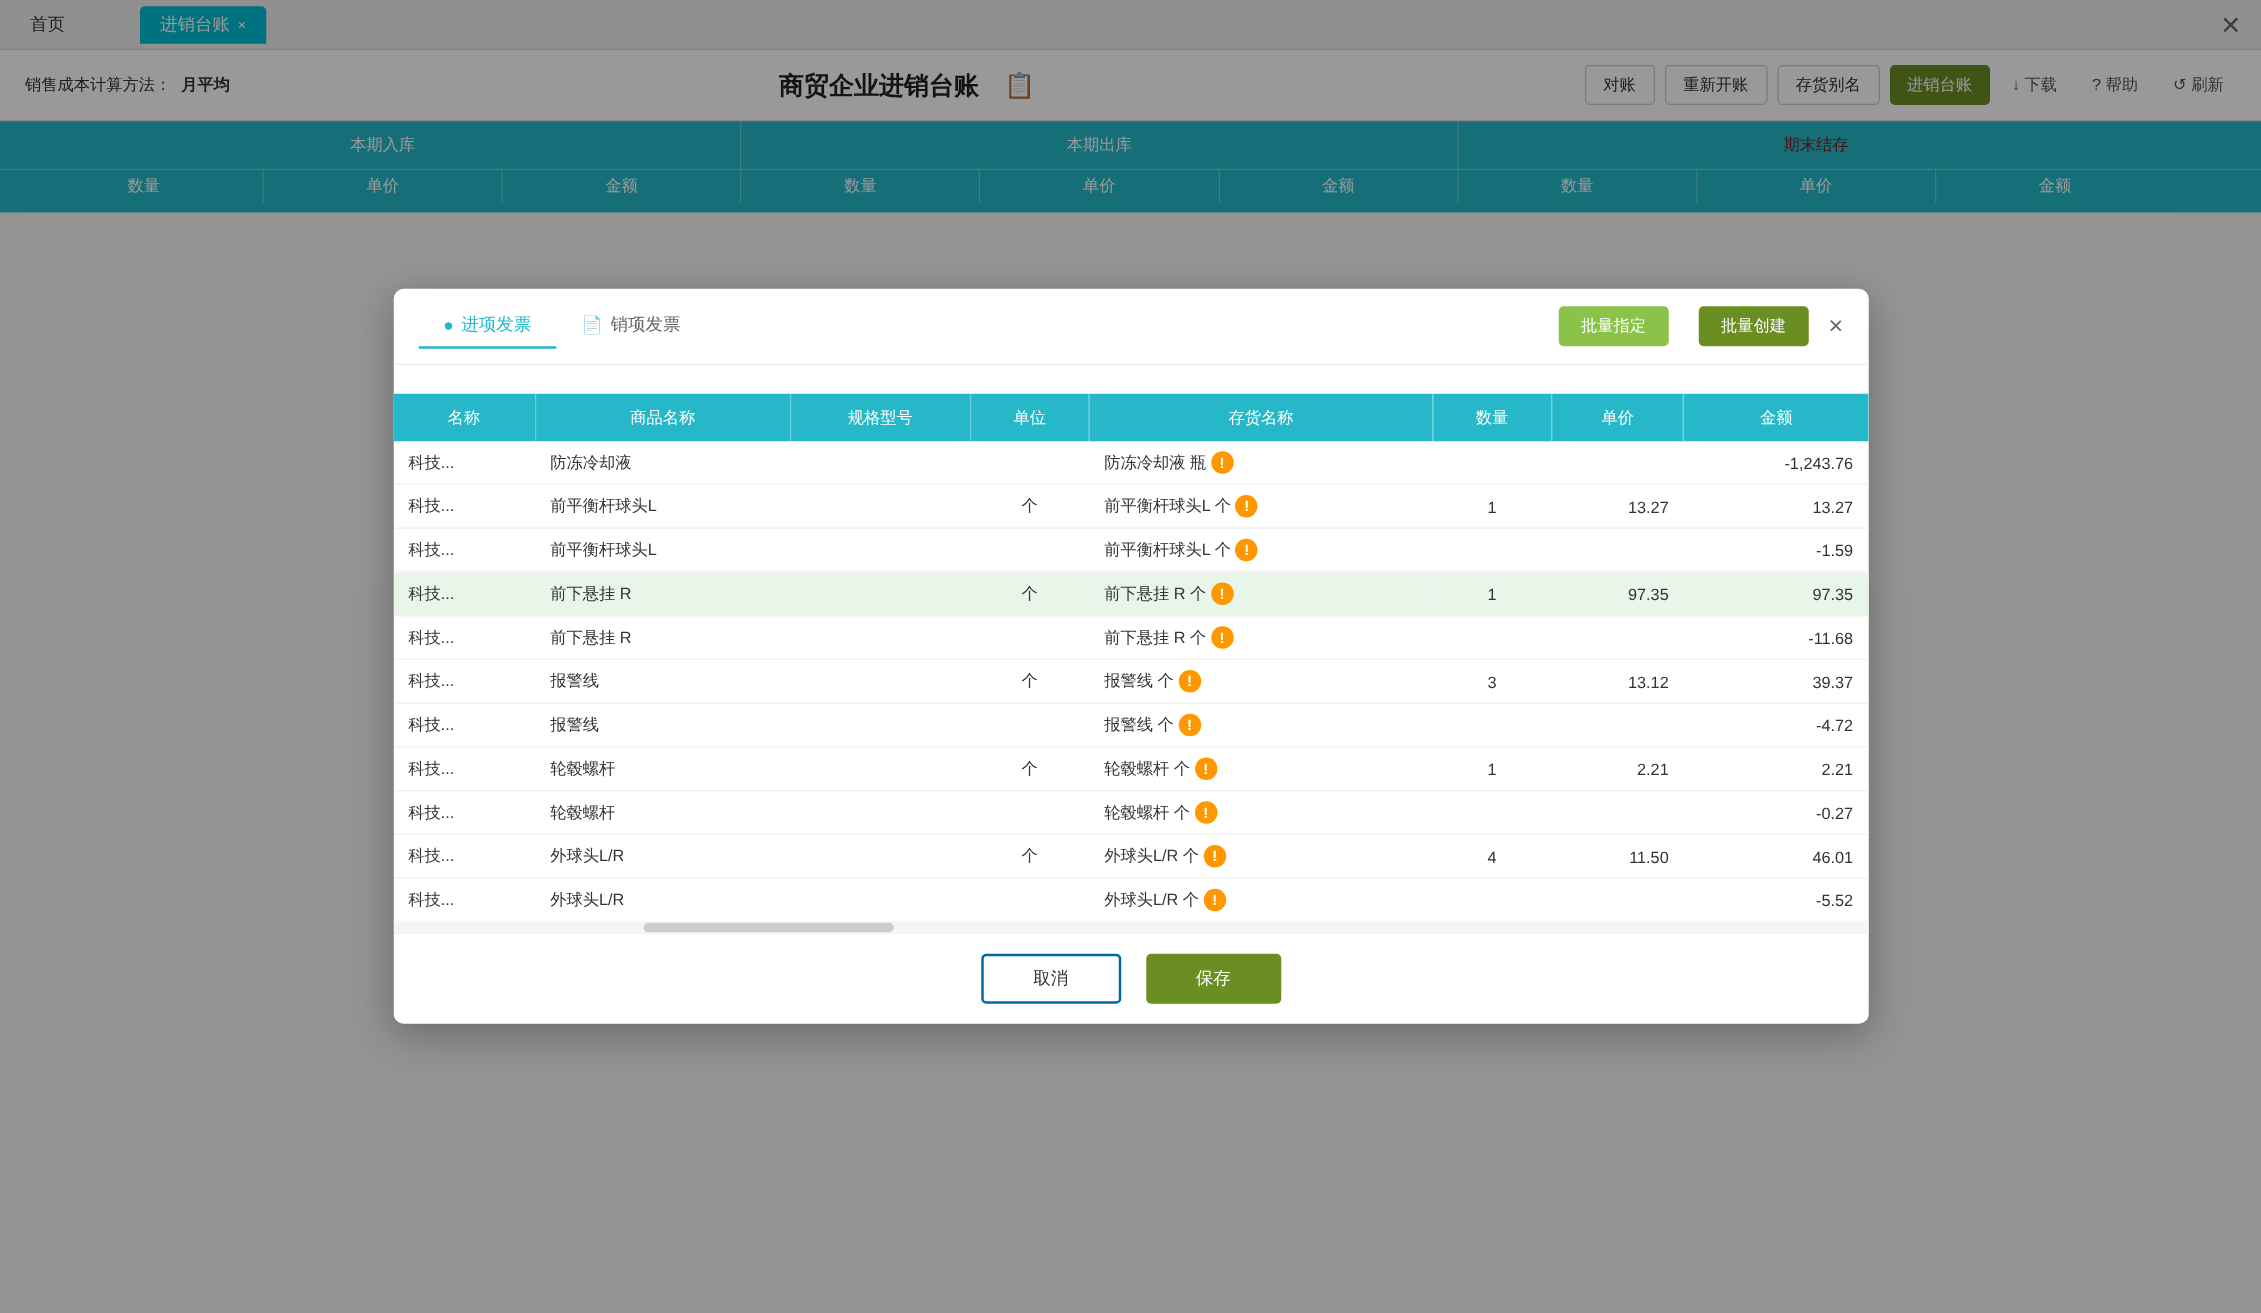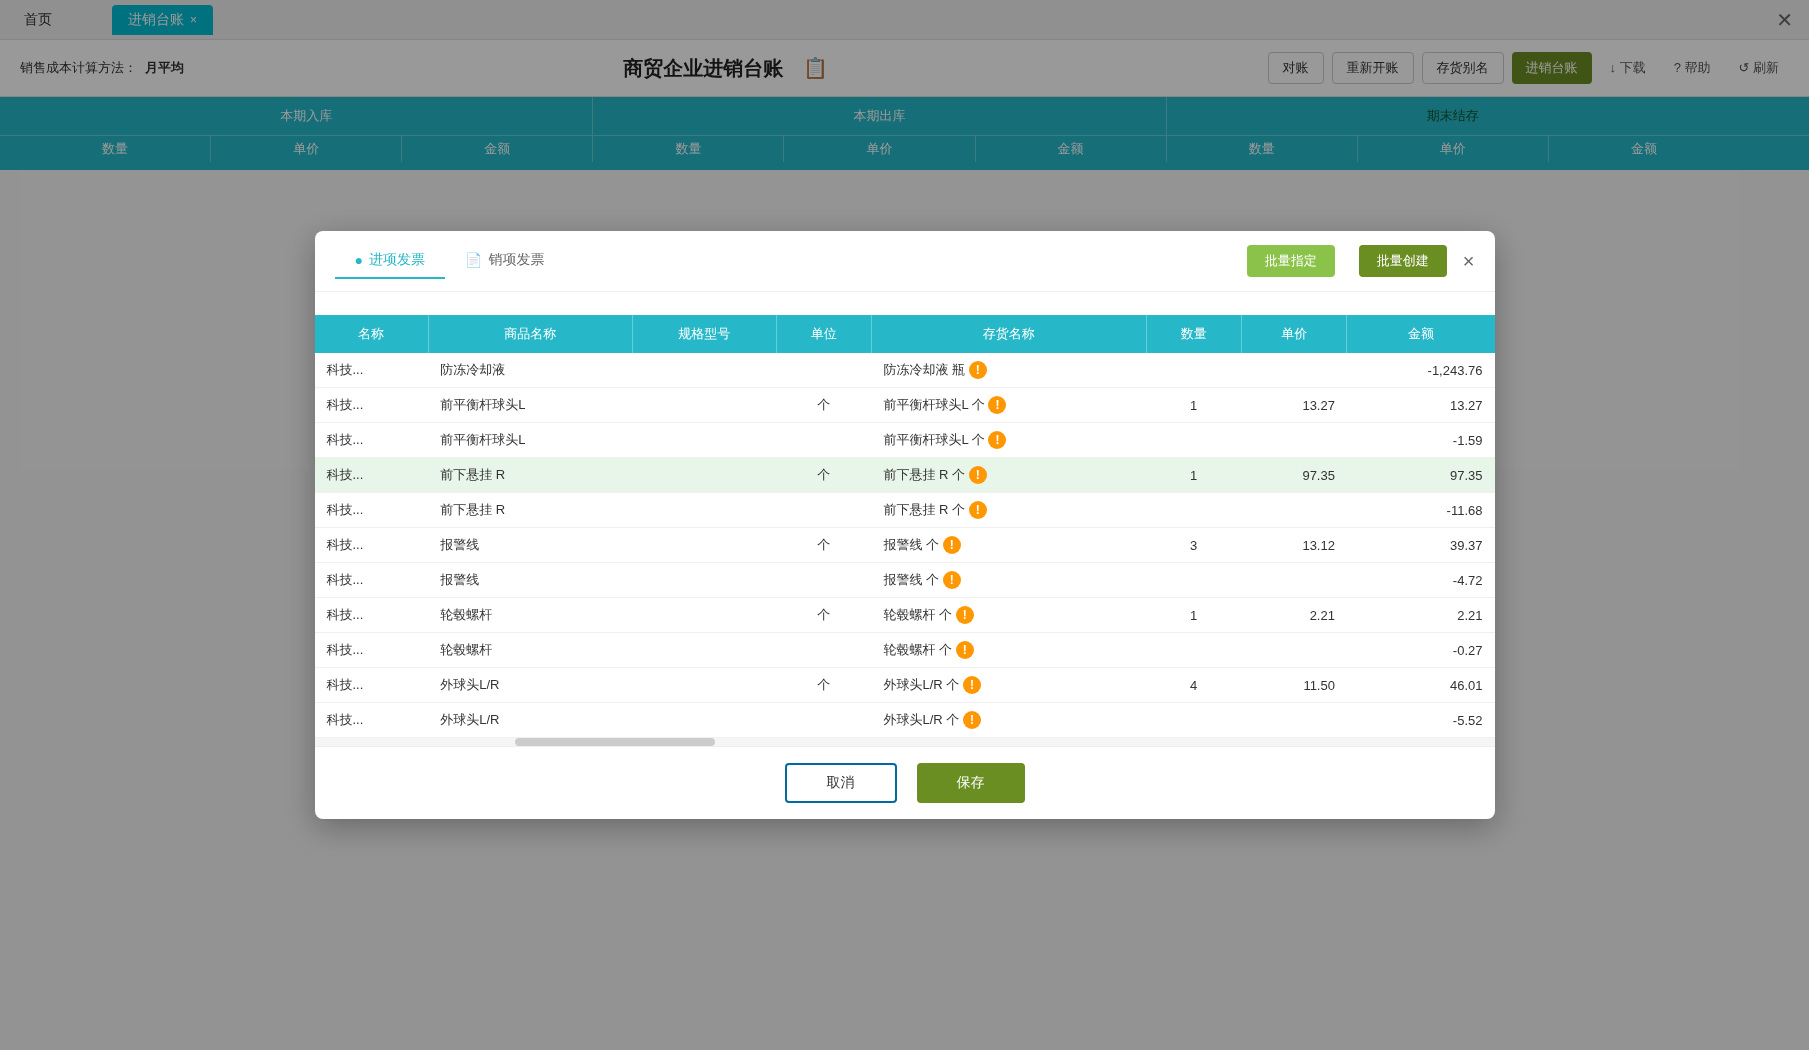--- a/index.html
+++ b/index.html
@@ -334,21 +334,21 @@
       <button class="btn-primary-dark">进销台账</button>
       <button class="btn-icon">↓ 下载</button>
       <button class="btn-icon">? 帮助</button>
       <button class="btn-icon">↺ 刷新</button>
     </div>
   </div>
 
   <div style="background:#26b8c8; display:flex; padding: 0 20px; border-bottom: 1px solid rgba(255,255,255,0.3);">
     <div style="flex:1; text-align:center; padding:10px; color:#fff; font-size:13px; border-right:1px solid rgba(255,255,255,0.3);">本期入库</div>
     <div style="flex:1; text-align:center; padding:10px; color:#fff; font-size:13px; border-right:1px solid rgba(255,255,255,0.3);">本期出库</div>
-    <div style="flex:1; text-align:center; padding:10px; color:#14532d; font-size:13px;">期末结存</div>
+    <div style="flex:1; text-align:center; padding:10px; color:#7f1d1d; font-size:13px;">期末结存</div>
     <div style="width:50px;"></div>
   </div>
   <div style="background:#26b8c8; display:flex; padding: 0 20px 8px;">
     <div style="flex:1; text-align:center; color:#fff; font-size:13px; padding:4px; border-right:1px solid rgba(255,255,255,0.3);">数量</div>
     <div style="flex:1; text-align:center; color:#fff; font-size:13px; padding:4px; border-right:1px solid rgba(255,255,255,0.3);">单价</div>
     <div style="flex:1; text-align:center; color:#fff; font-size:13px; padding:4px; border-right:1px solid rgba(255,255,255,0.3);">金额</div>
     <div style="flex:1; text-align:center; color:#fff; font-size:13px; padding:4px; border-right:1px solid rgba(255,255,255,0.3);">数量</div>
     <div style="flex:1; text-align:center; color:#fff; font-size:13px; padding:4px; border-right:1px solid rgba(255,255,255,0.3);">单价</div>
     <div style="flex:1; text-align:center; color:#fff; font-size:13px; padding:4px; border-right:1px solid rgba(255,255,255,0.3);">金额</div>
     <div style="flex:1; text-align:center; color:#fff; font-size:13px; padding:4px; border-right:1px solid rgba(255,255,255,0.3);">数量</div>

